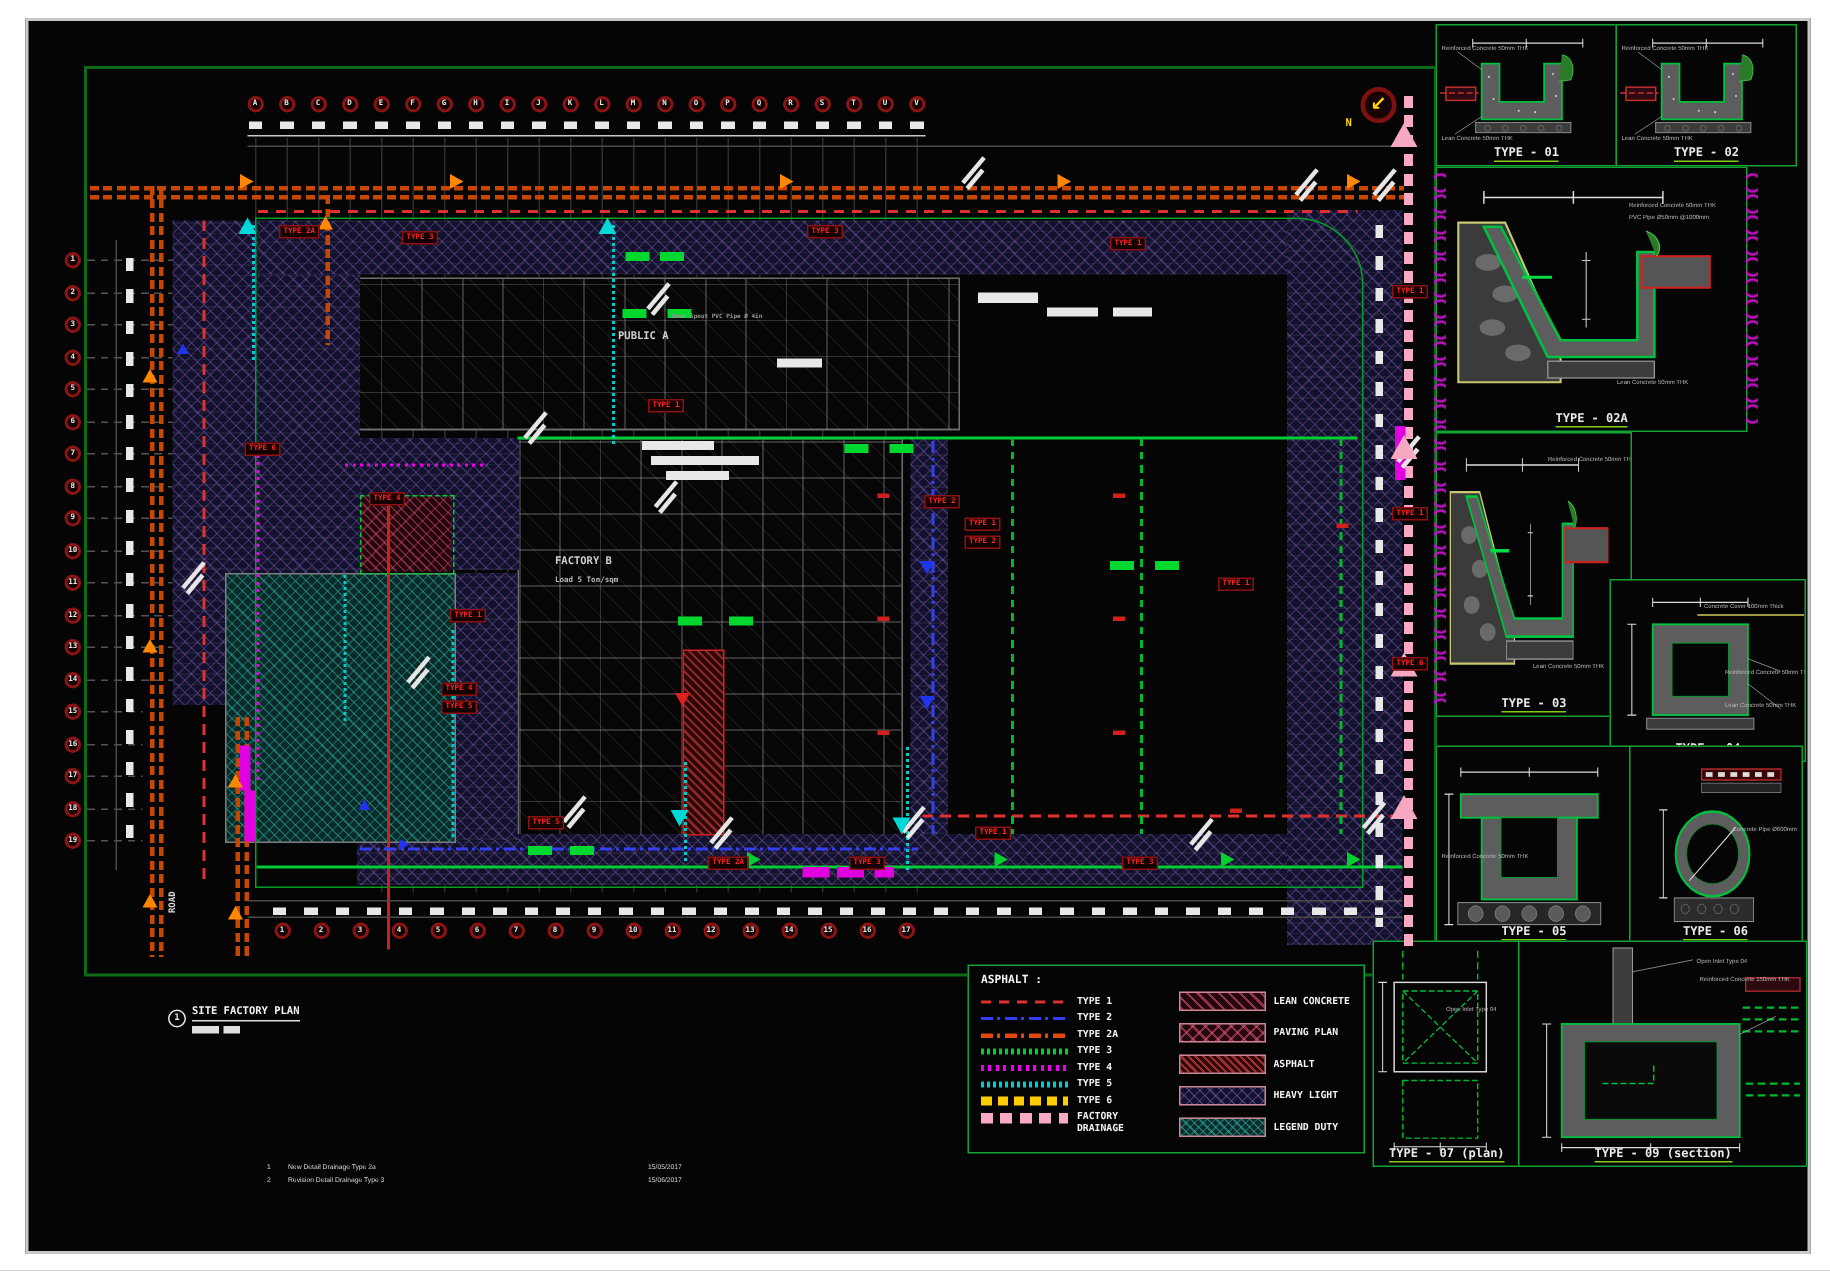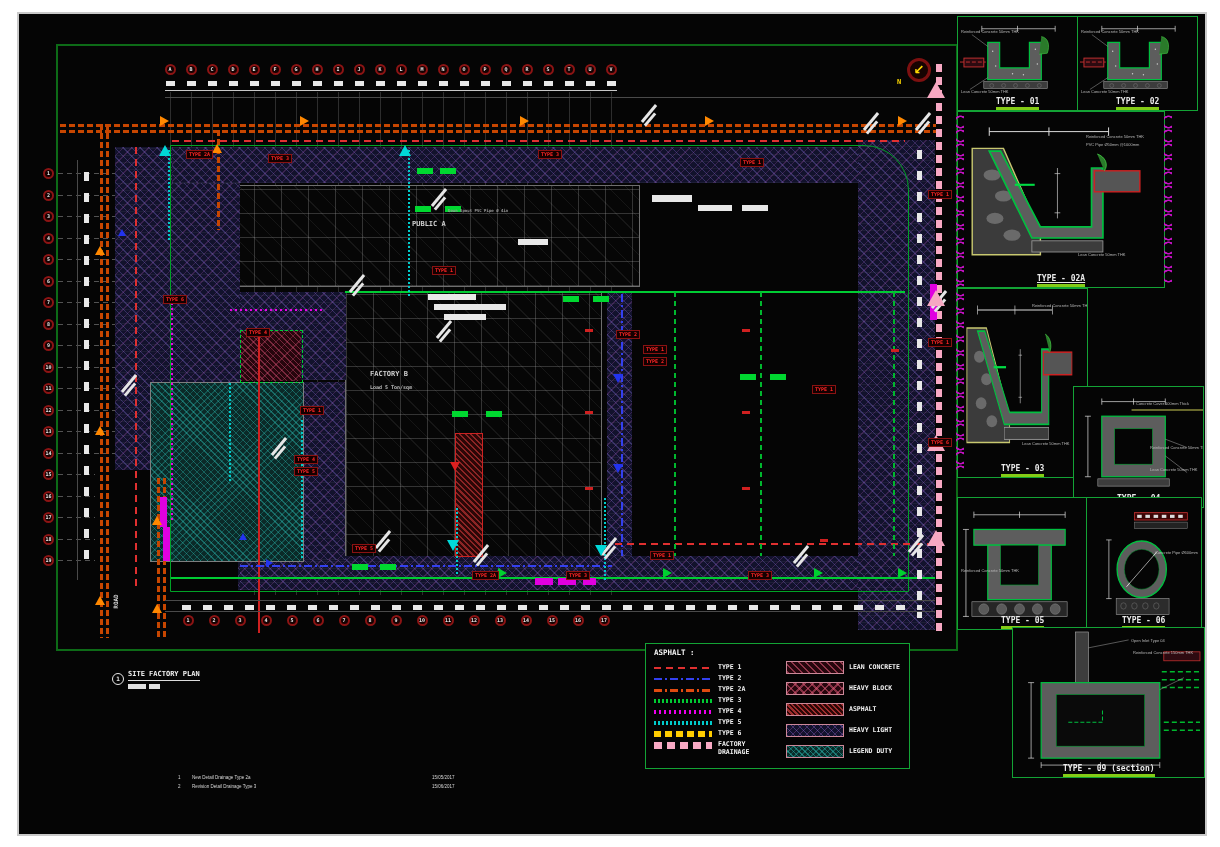--- a/index.html
+++ b/index.html
@@ -40,21 +40,21 @@
     repeating-linear-gradient(135deg,rgba(195,95,205,.3) 0 1px,transparent 1px 5px);}
   .sw-light{background-color:#0b2a28;background-image:
     repeating-linear-gradient(45deg,rgba(45,205,195,.45) 0 1px,transparent 1px 4px),
     repeating-linear-gradient(135deg,rgba(45,205,195,.3) 0 1px,transparent 1px 4px);}
   .tag{position:absolute;border:1px solid #8a1212;background:#150000;color:#ff2525;
        font:700 5px/7px "DejaVu Sans Mono",monospace;padding:0 2px;white-space:nowrap;z-index:30;}
   .gcircle{position:absolute;width:7px;height:7px;border:2px solid #8c1414;border-radius:50%;
        background:#150202;color:#e8e8e8;font:700 5px/7px "DejaVu Sans Mono",monospace;
        text-align:center;z-index:26;}
   .ptitle{position:absolute;color:#eaeaea;font:700 8px/10px "DejaVu Sans Mono",monospace;
-       border-bottom:3px solid #84cc16;white-space:nowrap;z-index:5;}
+       border-bottom:1px solid #84cc16;white-space:nowrap;z-index:5;}
   .plabel{position:absolute;color:#b9b9b9;font:400 4px/5px "Liberation Sans",sans-serif;white-space:nowrap;z-index:5;}
   .panel{position:absolute;background:#050505;border:1px solid #13a335;overflow:hidden;z-index:6;}
   .cloud{position:absolute;z-index:7;background-size:9px 14px;
      background-image:radial-gradient(circle at 4.5px 7px,transparent 4.5px,#c410c4 5px 6.2px,transparent 6.8px);}
   #legend-box{position:absolute;left:645px;top:643px;width:263px;height:124px;
       border:1px solid #13a335;background:#040404;z-index:8;}
   #legend-title{position:absolute;left:8px;top:4px;color:#f2f2f2;font:700 7.5px "DejaVu Sans Mono",monospace;}
   .leg-label{position:absolute;color:#f2f2f2;font:700 6.5px/7.5px "DejaVu Sans Mono",monospace;white-space:pre-line;}
   #title-block{position:absolute;left:112px;top:670px;z-index:8;}
   #title-circle{position:absolute;left:0;top:3px;width:10px;height:10px;border:1px solid #e8e8e8;
@@ -409,21 +409,21 @@
             <ellipse cx="26" cy="76" rx="6" ry="4"></ellipse>
             <ellipse cx="38" cy="88" rx="6" ry="4"></ellipse>
           </g>
 <path d="M30 28 L58 82 L94 82 L94 40 L102 40 L102 90 L52 90 L22 28 Z" fill="#5d5d5d" stroke="#00c040" stroke-width="1.2"></path>
 <path d="M40 52h14" stroke="#00dd44" stroke-width="1.5"></path>
 <rect x="96" y="42" width="32" height="15" fill="#555" stroke="#cc2222" stroke-width="1"></rect>
 <path d="M98 30c6 2 8 8 5 12" fill="#2a7a2a" stroke="#44cc44" stroke-width=".6"></path>
 <rect x="52" y="92" width="50" height="8" fill="#3c3c3c" stroke="#999" stroke-width=".6"></rect>
 <path d="M22 14h84M22 11v6M64 11v6M106 11v6" stroke="#ddd" stroke-width=".7" fill="none"></path>
 <path d="M70 40v36M68 44h4M68 72h4" stroke="#ccc" stroke-width=".5" fill="none"></path>
-        </svg><div class="plabel" style="left: 128px; top: 22px;">Reinforced Concrete 50mm THK</div><div class="plabel" style="left: 128px; top: 30px;">PVC Pipe Ø50mm @1000mm</div><div class="plabel" style="left: 120px; top: 140px;">Lean Concrete 50mm THK</div><div class="ptitle" style="left: 79px; top: 162px; text-decoration: underline;">TYPE - 02A</div></div>
+        </svg><div class="plabel" style="left: 128px; top: 22px;">Reinforced Concrete 50mm THK</div><div class="plabel" style="left: 128px; top: 30px;">PVC Pipe Ø50mm @1000mm</div><div class="plabel" style="left: 120px; top: 140px;">Lean Concrete 50mm THK</div><div class="ptitle" style="left: 79px; top: 162px;">TYPE - 02A</div></div>
       <div class="abs panel" style="left: 957px; top: 288px; width: 129px; height: 188px;"><svg width="100%" height="100%" viewBox="0 0 145 125" preserveAspectRatio="none">
 <polygon points="10,26 32,26 58,86 58,102 10,102" fill="#3b3b3b" stroke="#c8c870" stroke-width="1"></polygon>
 <g fill="#6a6a6a">
             <ellipse cx="24" cy="45" rx="6" ry="4"></ellipse>
             <ellipse cx="32" cy="60" rx="6" ry="4"></ellipse>
             <ellipse cx="26" cy="76" rx="6" ry="4"></ellipse>
             <ellipse cx="38" cy="88" rx="6" ry="4"></ellipse>
           </g>
 <path d="M30 28 L58 82 L94 82 L94 40 L102 40 L102 90 L52 90 L22 28 Z" fill="#5d5d5d" stroke="#00c040" stroke-width="1.2"></path>
 <path d="M40 52h14" stroke="#00dd44" stroke-width="1.5"></path>
@@ -473,20 +473,29 @@
 <path d="M44 84L76 52M47 81l-4 4M73 55l4-4" stroke="#ddd" stroke-width=".7" fill="none"></path>
 <rect x="32" y="96" width="58" height="15" fill="#2c2c2c" stroke="#999" stroke-width=".6"></rect>
 <g fill="none" stroke="#777" stroke-width=".5">
             <circle cx="40" cy="103" r="3"></circle>
             <circle cx="52" cy="103" r="3"></circle>
             <circle cx="64" cy="103" r="3"></circle>
             <circle cx="76" cy="103" r="3"></circle>
           </g>
 <path d="M24 40v56M21 40h6M21 96h6" stroke="#ddd" stroke-width=".7" fill="none"></path>
         </svg><div class="plabel" style="left: 68px; top: 52px;">Concrete Pipe Ø600mm</div><div class="ptitle" style="left: 35px; top: 118px;">TYPE - 06</div></div>
+      <div class="abs panel" style="left: 915px; top: 627px; width: 96px; height: 149px;"><svg width="100%" height="100%" viewBox="0 0 100 155" preserveAspectRatio="none">
+<path d="M20 6v20M72 6v20" stroke="#00b82e" stroke-width="1" stroke-dasharray="5 3"></path>
+<rect x="14" y="28" width="64" height="62" fill="none" stroke="#ddd" stroke-width="1"></rect>
+<rect x="20" y="34" width="52" height="50" fill="none" stroke="#00c040" stroke-width="1" stroke-dasharray="4 2"></rect>
+<path d="M20 34L72 84M72 34L20 84" stroke="#00c040" stroke-width=".8" stroke-dasharray="4 2"></path>
+<rect x="20" y="96" width="52" height="40" fill="none" stroke="#00b82e" stroke-width="1" stroke-dasharray="4 2"></rect>
+<path d="M14 142h64M14 139v6M46 139v6M78 139v6" stroke="#ddd" stroke-width=".7" fill="none"></path>
+<path d="M6 28v62M3 28h6M3 90h6" stroke="#ddd" stroke-width=".7" fill="none"></path>
+        </svg><div class="plabel" style="left: 48px; top: 42px;">Open Inlet Type 04</div><div class="ptitle" style="left: 10px; top: 136px;">TYPE - 07 (plan)</div></div>
       <div class="abs panel" style="left: 1012px; top: 627px; width: 191px; height: 149px;"><svg width="100%" height="100%" viewBox="0 0 190 150" preserveAspectRatio="none">
 <rect x="62" y="4" width="13" height="78" fill="#3d3d3d" stroke="#aaa" stroke-width=".6"></rect>
 <rect x="150" y="24" width="36" height="9" fill="#2d0a10" stroke="#c03030" stroke-width=".8"></rect>
 <path d="M148 44h38M148 52h38M148 60h38" stroke="#00b82e" stroke-width="1.5" stroke-dasharray="5 3"></path>
 <rect x="28" y="55" width="118" height="76" fill="#5d5d5d" stroke="#00c040" stroke-width="1.2"></rect>
 <rect x="43" y="67" width="88" height="52" fill="#0a0a0a" stroke="#00a030" stroke-width=".6"></rect>
 <path d="M55 95h34v-14" stroke="#00c040" stroke-width="1" stroke-dasharray="4 2" fill="none"></path>
 <path d="M150 95h36M150 103h36" stroke="#00b82e" stroke-width="1.5" stroke-dasharray="5 3"></path>
 <path d="M28 138h118M28 135v6M87 135v6M146 135v6" stroke="#ddd" stroke-width=".7" fill="none"></path>
 <path d="M18 55v76M15 55h6M15 131h6" stroke="#ddd" stroke-width=".7" fill="none"></path>
@@ -509,21 +518,21 @@
       <div class="abs" style="left: 8px; top: 77px; width: 58px; height: 4px; background: repeating-linear-gradient(90deg, rgb(0, 204, 204) 0px, rgb(0, 204, 204) 2px, transparent 2px, transparent 4px);"></div>
       <div class="leg-label" style="left: 72px; top: 75px; width: 64px;">TYPE 5</div>
       <div class="abs" style="left: 8px; top: 87px; width: 58px; height: 6px; background: repeating-linear-gradient(90deg, rgb(255, 204, 0) 0px, rgb(255, 204, 0) 7px, transparent 7px, transparent 11px);"></div>
       <div class="leg-label" style="left: 72px; top: 86px; width: 64px;">TYPE 6</div>
       <div class="abs" style="left: 8px; top: 97.5px; width: 58px; height: 7px; background: repeating-linear-gradient(90deg, rgb(248, 169, 196) 0px, rgb(248, 169, 196) 8px, transparent 8px, transparent 13px);"></div>
       <div class="leg-label" style="left: 72px; top: 97px; width: 64px;">FACTORY
 DRAINAGE</div>
       <div class="sw sw-lean" style="left: 140px; top: 17px;"></div>
       <div class="leg-label" style="left: 203px; top: 20px;">LEAN CONCRETE</div>
       <div class="sw sw-paving" style="left: 140px; top: 38px;"></div>
-      <div class="leg-label" style="left: 203px; top: 41px;">HEAVY BLOCK</div>
+      <div class="leg-label" style="left: 203px; top: 41px;">PAVING PLAN</div>
       <div class="sw sw-asphalt" style="left: 140px; top: 59px;"></div>
       <div class="leg-label" style="left: 203px; top: 62px;">ASPHALT</div>
       <div class="sw sw-heavy" style="left: 140px; top: 80px;"></div>
       <div class="leg-label" style="left: 203px; top: 83px;">HEAVY LIGHT</div>
       <div class="sw sw-light" style="left: 140px; top: 101px;"></div>
       <div class="leg-label" style="left: 203px; top: 104px;">LEGEND DUTY</div>
     </div>
 
   <div id="title-block">
     <div id="title-circle">1</div>

